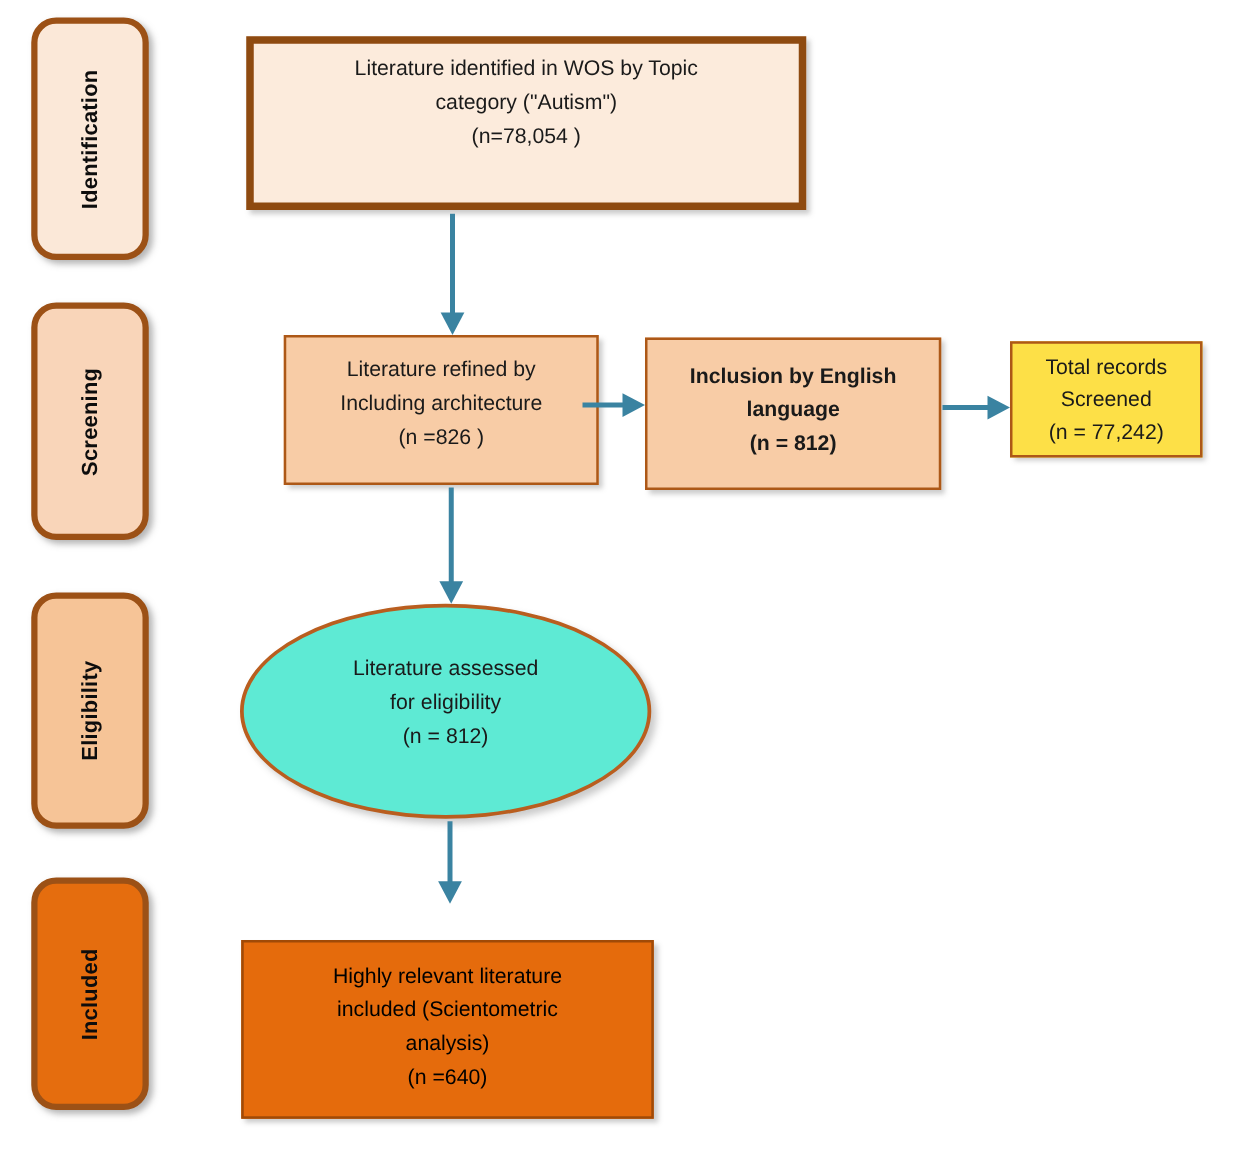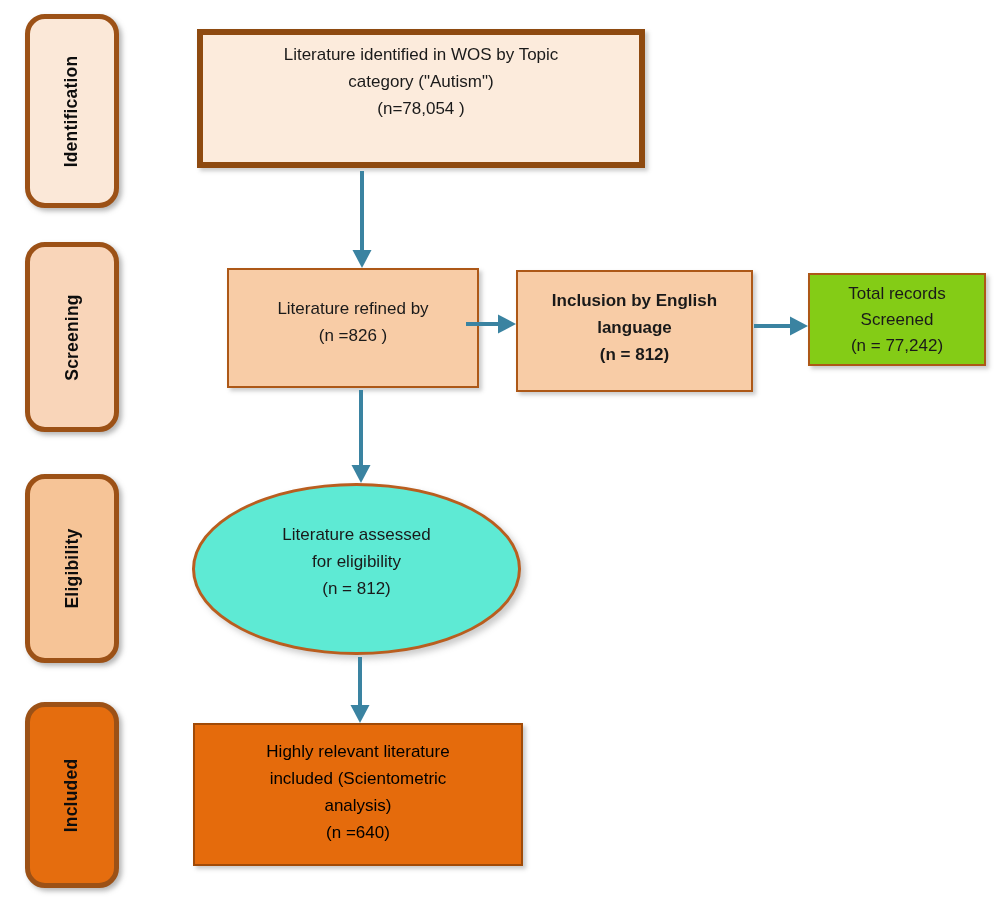--- a/index.html
+++ b/index.html
@@ -31,26 +31,26 @@
     text-align:center; font-size:17px; line-height:27px; color:#1a1a1a;
     box-shadow:3px 3px 4px rgba(140,140,140,.45);
   }
   .node .line { white-space:nowrap; }
   #node-identified { left:197px; top:29px;  width:448px; height:139px;
                      background:#fcebdc; border:6px solid #8e4a10; padding-bottom:34px; }
   #node-refined    { left:211px; top:268px; width:252px; height:120px;
                      background:#f8cca6; border:2px solid #ad5817; padding-bottom:12px;margin-left:16px; }
   #node-english    { left:516px; top:270px; width:237px; height:122px;
                      background:#f8cca6; border:2px solid #ad5817; padding-bottom:8px;font-weight:bold; }
-  #node-screened   { left:808px; top:273px; width:178px; height:93px;
-                     background:#84cc16; border:2px solid #ad5817; line-height:26px; }
+  #node-screened   { left:808px; top:273px; width:154px; height:93px;
+                     background:#fde047; border:2px solid #ad5817; line-height:26px; }
   #node-assessed   { left:192px; top:483px; width:329px; height:172px;
                      background:#5eead4; border:3px solid #b95e1f; border-radius:50%;
                      padding-bottom:16px; box-shadow:4px 4px 6px rgba(140,140,140,.45); }
-  #node-included   { left:193px; top:723px; width:330px; height:143px;
+  #node-included   { left:193px; top:752px; width:330px; height:143px;
                      background:#e56b0c; border:2px solid #a04a07; padding-bottom:6px; color:#000; }
 
   
   .arrows { position:absolute; left:0; top:0; pointer-events:none; }
 </style>
 </head>
 <body>
 
 <div class="canvas">
 
@@ -68,20 +68,21 @@
   </div>
 
   <div class="node" id="node-identified">
     <div class="line">Literature identified in WOS by Topic</div>
     <div class="line">category ("Autism")</div>
     <div class="line">(n=78,054 )</div>
   </div>
 
   <div class="node" id="node-refined">
     <div class="line">Literature refined by</div>
+    <div class="line">Including architecture</div>
     <div class="line">(n =826 )</div>
   </div>
 
   <div class="node" id="node-english">
     <div class="line">Inclusion by English</div>
     <div class="line">language</div>
     <div class="line">(n = 812)</div>
   </div>
 
   <div class="node" id="node-screened">

